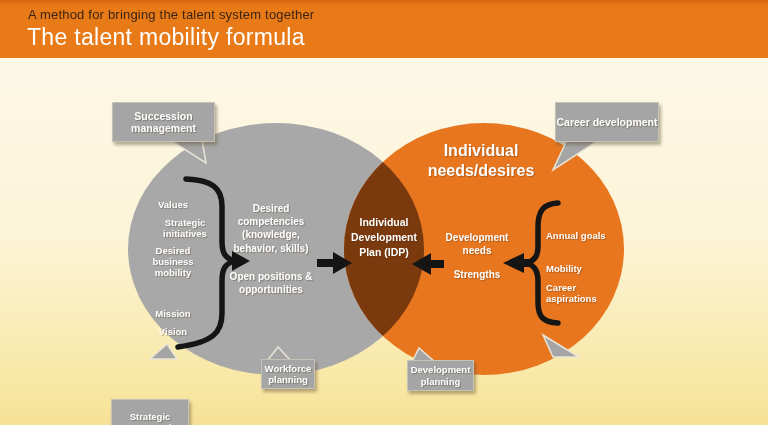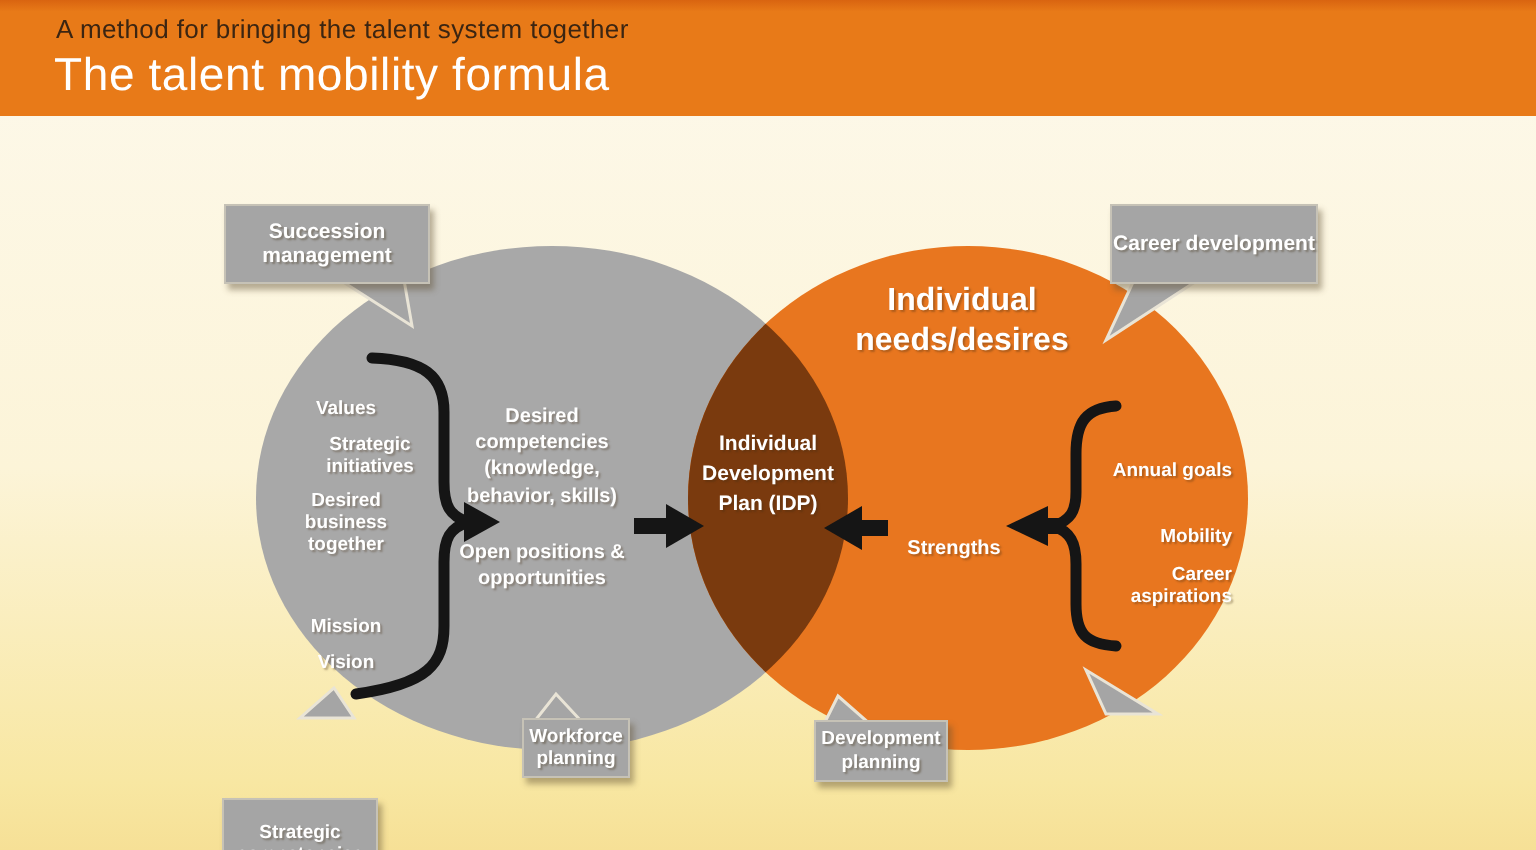--- a/index.html
+++ b/index.html
@@ -31,21 +31,21 @@
   svg.shapes{position:absolute;left:0;top:0;z-index:1;}
   .lbl{
     position:absolute;z-index:2;color:#fff;font-weight:bold;text-align:center;
     line-height:1.18;text-shadow:1px 1px 1px rgba(70,45,20,.35);
   }
   .circle-title{font-size:16px;line-height:1.25;}
   .inner-txt{font-size:10px;line-height:1.32;}
   .side-txt{font-size:9.5px;line-height:1.15;margin-top:14px;}
   .idp-txt{font-size:10.5px;line-height:1.45;}
   .left-col{width:62px;}
-  .right-col{width:70px;text-align:right;}
+  .right-col{width:70px;text-align:left;}
   
   .bubble{
     position:absolute;z-index:3;
     background:#a5a5a5;border:1px solid #c6c2b6;
     box-shadow:2px 3px 3px rgba(95,80,50,.45);
     color:#fff;font-weight:bold;text-align:center;
     display:flex;align-items:center;justify-content:center;
     line-height:1.18;box-sizing:border-box;
     text-shadow:1px 1px 1px rgba(70,55,30,.4);
   }
@@ -98,29 +98,30 @@
       <polygon points="524,253 503,263 524,273" fill="#151515"></polygon>
 
       <line x1="317" y1="263" x2="335" y2="263" stroke="#151515" stroke-width="8"></line>
       <polygon points="333,252 352,263 333,274" fill="#151515"></polygon>
       <line x1="444" y1="264" x2="430" y2="264" stroke="#151515" stroke-width="8"></line>
       <polygon points="431,253 412,264 431,275" fill="#151515"></polygon>
     </svg>
 
     <div class="lbl side-txt left-col" style="left:142px;top:186px;">Values</div>
     <div class="lbl side-txt left-col" style="left:154px;top:204px;">Strategic initiatives</div>
-    <div class="lbl side-txt left-col" style="left:142px;top:232px;">Desired business together</div>
+    <div class="lbl side-txt left-col" style="left:142px;top:232px;">Desired business mobility</div>
     <div class="lbl side-txt left-col" style="left:142px;top:295px;">Mission</div>
     <div class="lbl side-txt left-col" style="left:142px;top:313px;">Vision</div>
     <div class="lbl inner-txt" style="left:231px;top:202px;width:80px;">Desired competencies (knowledge, behavior, skills)</div>
     <div class="lbl inner-txt" style="left:221px;top:270px;width:100px;">Open positions &amp; opportunities</div>
 
     <div class="lbl idp-txt" style="left:342px;top:215px;width:84px;">Individual Development Plan (IDP)</div>
 
     <div class="lbl circle-title" style="left:406px;top:141px;width:150px;">Individual needs/desires</div>
+    <div class="lbl inner-txt" style="left:431px;top:231px;width:92px;">Development needs</div>
     <div class="lbl inner-txt" style="left:431px;top:268px;width:92px;">Strengths</div>
     <div class="lbl side-txt right-col" style="left:546px;top:217px;">Annual goals</div>
     <div class="lbl side-txt right-col" style="left:546px;top:250px;">Mobility</div>
     <div class="lbl side-txt right-col" style="left:546px;top:269px;">Career aspirations</div>
 
     <div class="bubble big b-succession">Succession management</div>
     <div class="bubble big b-career">Career development</div>
     <div class="bubble small b-strategic">Strategic competencies</div>
     <div class="bubble small b-workforce">Workforce planning</div>
     <div class="bubble small b-development">Development planning</div>

